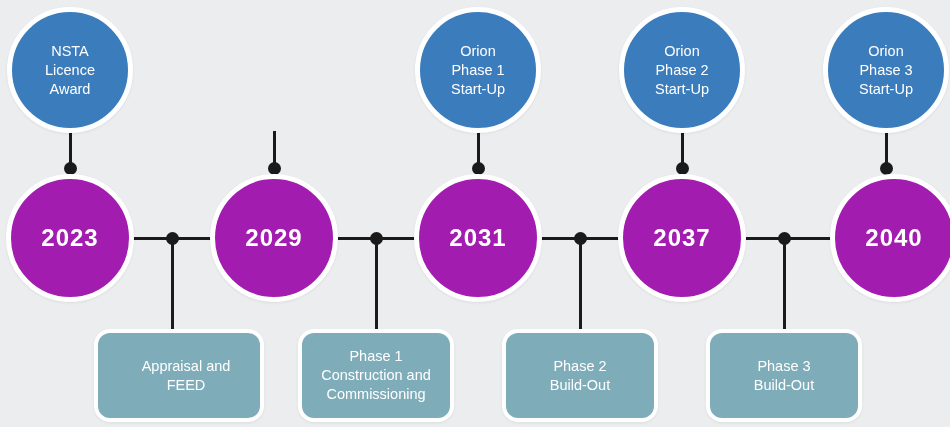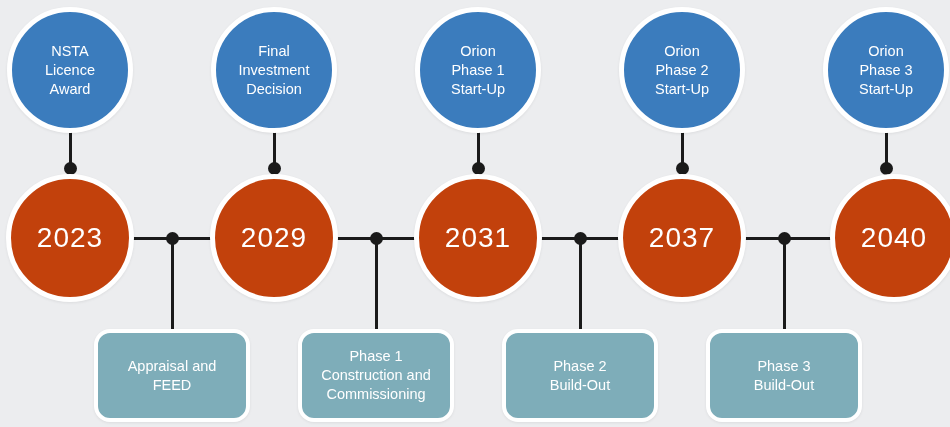--- a/index.html
+++ b/index.html
@@ -45,23 +45,23 @@
   .circle.milestone {
     width: 116px; height: 116px;
     top: 7px;
     background: #3b7cbd;
     font-size: 14.5px;
     line-height: 19px;
   }
   .circle.year {
     width: 118px; height: 118px;
     top: 174px;
-    background: #c2410c;
-    font-size: 28px;
-    font-weight: normal;
+    background: #a21caf;
+    font-size: 24px;
+    font-weight: bold;
     letter-spacing: 1px;
   }
   .circle .lbl { white-space: pre-line; }
   
   .phase-box {
     position: absolute;
     top: 329px;
     width: 148px; height: 85px;
     background: #7eadb9;
     border: 4px solid #ffffff;
@@ -108,25 +108,20 @@
   <div class="dot stem-dot" style="left:267.5px;"></div>
   <div class="dot stem-dot" style="left:471.5px;"></div>
   <div class="dot stem-dot" style="left:675.5px;"></div>
   <div class="dot stem-dot" style="left:879.5px;"></div>
 
   <div class="circle milestone" style="left:7px;">
     <span class="lbl">NSTA
 Licence
 Award</span>
   </div>
-  <div class="circle milestone" style="left:211px;">
-    <span class="lbl">Final
-Investment
-Decision</span>
-  </div>
   <div class="circle milestone" style="left:415px;">
     <span class="lbl">Orion
 Phase 1
 Start-Up</span>
   </div>
   <div class="circle milestone" style="left:619px;">
     <span class="lbl">Orion
 Phase 2
 Start-Up</span>
   </div>
@@ -145,21 +140,21 @@
   <div class="circle year" style="left:414px;justify-content:center;">
     <span class="lbl">2031</span>
   </div>
   <div class="circle year" style="left:618px;">
     <span class="lbl">2037</span>
   </div>
   <div class="circle year" style="left:830px;">
     <span class="lbl">2040</span>
   </div>
 
-  <div class="phase-box" style="left:94px;">
+  <div class="phase-box" style="left:94px;padding-left:14px;">
     <span class="lbl">Appraisal and
 FEED</span>
   </div>
   <div class="phase-box" style="left:298px;">
     <span class="lbl">Phase 1
 Construction and
 Commissioning</span>
   </div>
   <div class="phase-box" style="left:502px;">
     <span class="lbl">Phase 2

